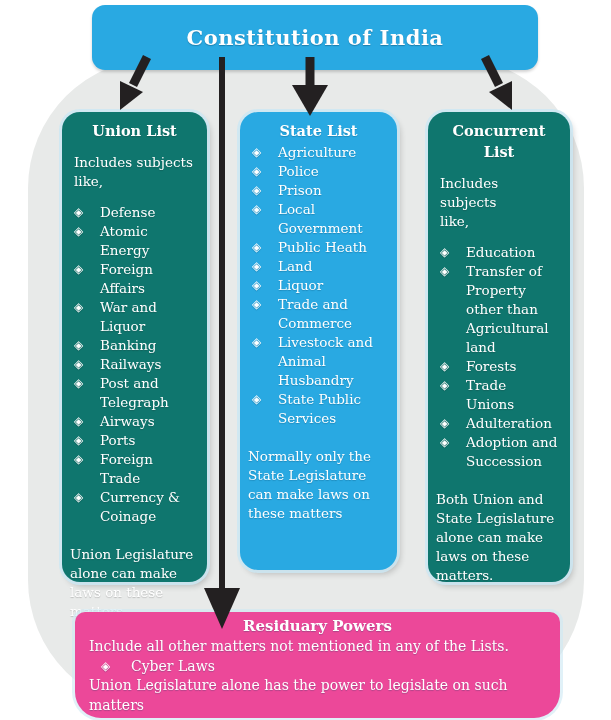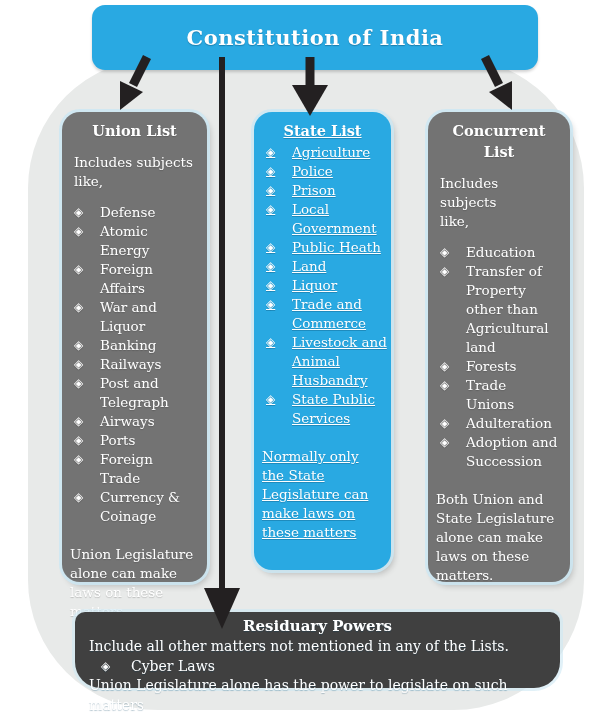--- a/index.html
+++ b/index.html
@@ -50,24 +50,24 @@
     z-index: 2;
     color: #ffffff;
     border-radius: 18px;
     font-size: 13.5px;
     line-height: 19px;
     box-shadow: 0 0 0 3px rgba(205,231,243,0.85), 3px 4px 6px rgba(0,0,0,0.20);
     text-shadow: 0 1px 1px rgba(30,30,30,0.22);
     box-sizing: border-box;
     padding-top: 8px;
   }
-  .panel-gray { background: #737373; }
+  .panel-gray { background: #0f766e; }
   .panel-blue { background: #29A9E2; text-shadow: 0 1px 1px rgba(0,60,95,0.28); }
   .col-union       { left: 62px;  top: 112px; width: 145px; height: 470px; }
-  .col-state       { left: 254px; top: 112px; width: 137px; height: 458px; text-decoration: underline; }
+  .col-state       { left: 240px; top: 112px; width: 157px; height: 458px; }
   .col-concurrent  { left: 428px; top: 112px; width: 142px; height: 470px; }
   .panel h2 {
     margin: 0 0 2px 0;
     font-size: 14.5px;
     line-height: 21px;
     font-weight: bold;
     text-align: center;
   }
   .col-concurrent h2 { padding: 0 16px; text-align: center; }
   .panel .intro { margin: 12px; padding: 0 0; }
@@ -85,22 +85,22 @@
     font-size: 12px;
     line-height: 19px;
   }
   .item-text { flex: 1; }
   .col-union .item-text      { max-width: 95px; }
   .col-concurrent .item-text { max-width: 92px; }
   .footer-note { margin: 19px 0 0 0; padding: 0 8px; }
   .residuary {
     position: absolute;
     left: 75px; top: 612px;
-    width: 485px; height: 76px;
-    background: #404040;
+    width: 485px; height: 106px;
+    background: #ec4899;
     border-radius: 10px 10px 26px 26px;
     z-index: 2;
     color: #ffffff;
     font-size: 14px;
     line-height: 19.5px;
     box-sizing: border-box;
     padding: 4px 14px;
     text-shadow: 0 1px 1px rgba(0,60,95,0.28);
     box-shadow: 0 0 0 3px rgba(205,231,243,0.6);
   }

